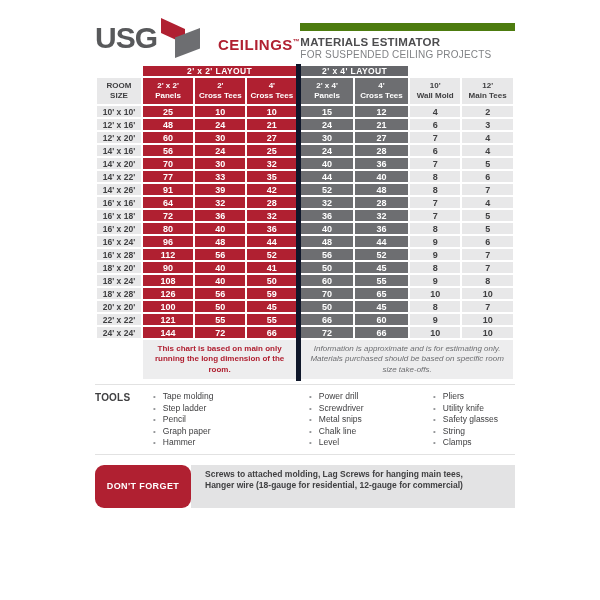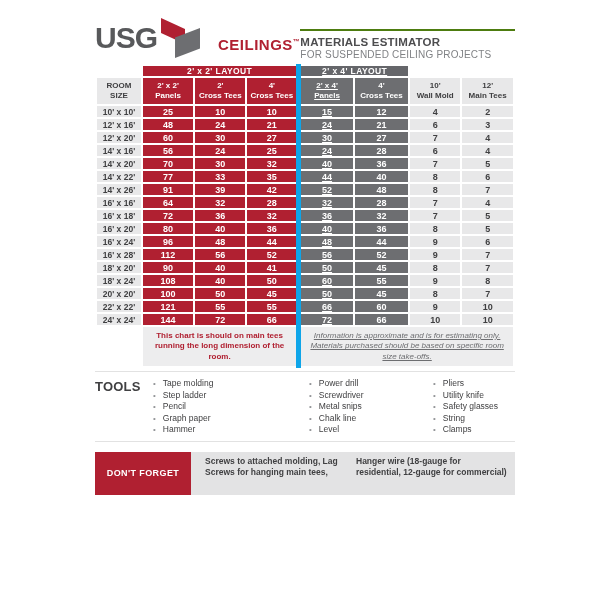--- a/index.html
+++ b/index.html
@@ -16,60 +16,60 @@
   .hdr{display:flex;align-items:flex-end;height:46px;margin-bottom:4px;}
   .logo{display:flex;align-items:center;}
   .usg-word{font-size:30px;font-weight:bold;color:#58595b;letter-spacing:-1px;line-height:40px;}
   .flag{position:relative;width:42px;height:44px;margin-left:3px;}
   .flag-red{position:absolute;left:1px;top:2px;width:24px;height:26px;background:var(--red);
     clip-path:polygon(0 0,100% 42%,100% 100%,0 58%);}
   .flag-gray{position:absolute;left:15px;top:12px;width:25px;height:30px;background:#6d6e71;
     clip-path:polygon(0 32%,100% 0,100% 68%,0 100%);}
   .ceilings{margin-left:16px;margin-top:13px;font-size:15px;font-weight:bold;color:var(--red);letter-spacing:.5px;}
   .tm{font-size:7px;vertical-align:super;color:var(--red);}
-  .hdr-right{margin-left:auto;width:216px;border-top:2px solid #4d7c0f;padding-top:5px;}
+  .hdr-right{margin-left:auto;width:216px;border-top:8px solid #4d7c0f;padding-top:5px;}
   .title{font-size:11.5px;font-weight:bold;color:#4d4d4f;letter-spacing:.2px;}
   .subtitle{font-size:10px;color:var(--mid);margin-top:1px;letter-spacing:.2px;}
 
   
   table{border-collapse:collapse;width:100%;table-layout:fixed;}
   td{border:2px solid #fff;text-align:center;font-weight:bold;font-size:9px;padding:0;height:11px;color:var(--dark);}
-  .gapL{border-left:5px solid #0ea5e9;text-decoration:underline;}
+  .gapL{border-left:5px solid #0f172a;}
   .blank{background:#fff;}
   .ghdr td{height:10px;font-size:8.5px;letter-spacing:.4px;}
   .g-red{background:var(--red);color:#fff;}
   .g-gray{background:var(--gray-bar);color:#fff;}
   .chdr td{height:26px;font-size:8px;line-height:1.2;}
   .h-red{background:var(--red);color:#fff;}
   .h-gray{background:var(--gray-cell);color:#fff;}
   .h-light{background:var(--light);color:var(--dark);}
   .c-room{background:var(--light);font-size:8.5px;}
   .c-red{background:var(--red);color:#fff;}
   .c-gray{background:var(--gray-cell);color:#fff;}
   .c-light{background:var(--light);}
   .noter td{height:auto;}
   .noteL{background:var(--note-bg);color:var(--red);font-size:8px;padding:4px 8px;line-height:1.3;}
   .noteR{background:var(--note-bg);color:#6d6e71;font-style:italic;font-weight:normal;font-size:8px;padding:4px 8px;line-height:1.3;text-align:center;}
 
   
   .tools{display:flex;margin-top:3px;padding:6px 0 5px 0;border-top:1px solid #e2e2e2;border-bottom:1px solid #e2e2e2;}
-  .tools-label{width:46px;font-weight:bold;font-size:13px;letter-spacing:.2px;padding-top:1px;}
+  .tools-label{width:46px;font-weight:bold;font-size:10px;letter-spacing:.2px;padding-top:1px;}
   .tool-col{padding-right:6px;}
   .tool-col.w1{width:150px;}
   .tool-col.w2{width:118px;}
   .tool-col.w3{flex:1;}
   .tool-item{display:flex;font-size:8.5px;line-height:11.5px;color:var(--dark);}
   .bullet{color:#939598;margin:0 7px 0 12px;font-size:8px;}
 
   
   .df{display:flex;margin-top:10px;min-height:30px;}
   .df-badge{width:96px;background:var(--red);color:#fff;font-weight:bold;font-size:9px;
-    display:flex;align-items:center;justify-content:center;letter-spacing:.4px;text-align:center;}
+    display:flex;align-items:center;justify-content:center;letter-spacing:.4px;text-align:center;border-radius:9px;}
   .df-text{flex:1;background:var(--df-bg);padding:4px 8px 16px 14px;font-weight:bold;font-size:8.5px;line-height:1.35;
-    display:flex;flex-direction:row;justify-content:center;}
+    display:flex;flex-direction:column;justify-content:center;}
 </style>
 </head>
 <body>
 
 <div class="sheet">
   <div class="content">
 
     <div class="hdr">
       <div class="logo">
         <span class="usg-word">USG</span>
@@ -271,20 +271,30 @@
             <td class="c-room">18' x 24'</td>
             <td class="c-red">108</td>
             <td class="c-red">40</td>
             <td class="c-red">50</td>
             <td class="c-gray gapL">60</td>
             <td class="c-gray">55</td>
             <td class="c-light">9</td>
             <td class="c-light">8</td>
           </tr>
           <tr>
+            <td class="c-room">18' x 28'</td>
+            <td class="c-red">126</td>
+            <td class="c-red">56</td>
+            <td class="c-red">59</td>
+            <td class="c-gray gapL">70</td>
+            <td class="c-gray">65</td>
+            <td class="c-light">10</td>
+            <td class="c-light">10</td>
+          </tr>
+          <tr>
             <td class="c-room">20' x 20'</td>
             <td class="c-red">100</td>
             <td class="c-red">50</td>
             <td class="c-red">45</td>
             <td class="c-gray gapL">50</td>
             <td class="c-gray">45</td>
             <td class="c-light">8</td>
             <td class="c-light">7</td>
           </tr>
           <tr>
@@ -302,21 +312,21 @@
             <td class="c-red">144</td>
             <td class="c-red">72</td>
             <td class="c-red">66</td>
             <td class="c-gray gapL">72</td>
             <td class="c-gray">66</td>
             <td class="c-light">10</td>
             <td class="c-light">10</td>
           </tr>
           <tr class="noter">
             <td class="blank"></td>
-            <td colspan="3" class="noteL">This chart is should on main tees running the long dimension of the room.</td>
+            <td colspan="3" class="noteL">This chart is based on main only running the long dimension of the room.</td>
             <td colspan="4" class="noteR gapL">Information is approximate and is for estimating only. Materials purchased should be based on specific room size take-offs.</td>
           </tr>
         </tbody>
       </table>
 
     <div class="tools">
       <div class="tools-label">TOOLS</div>
       <div style="display:flex;flex:1;">
           <div class="tool-col w1">
             <div class="tool-item">

